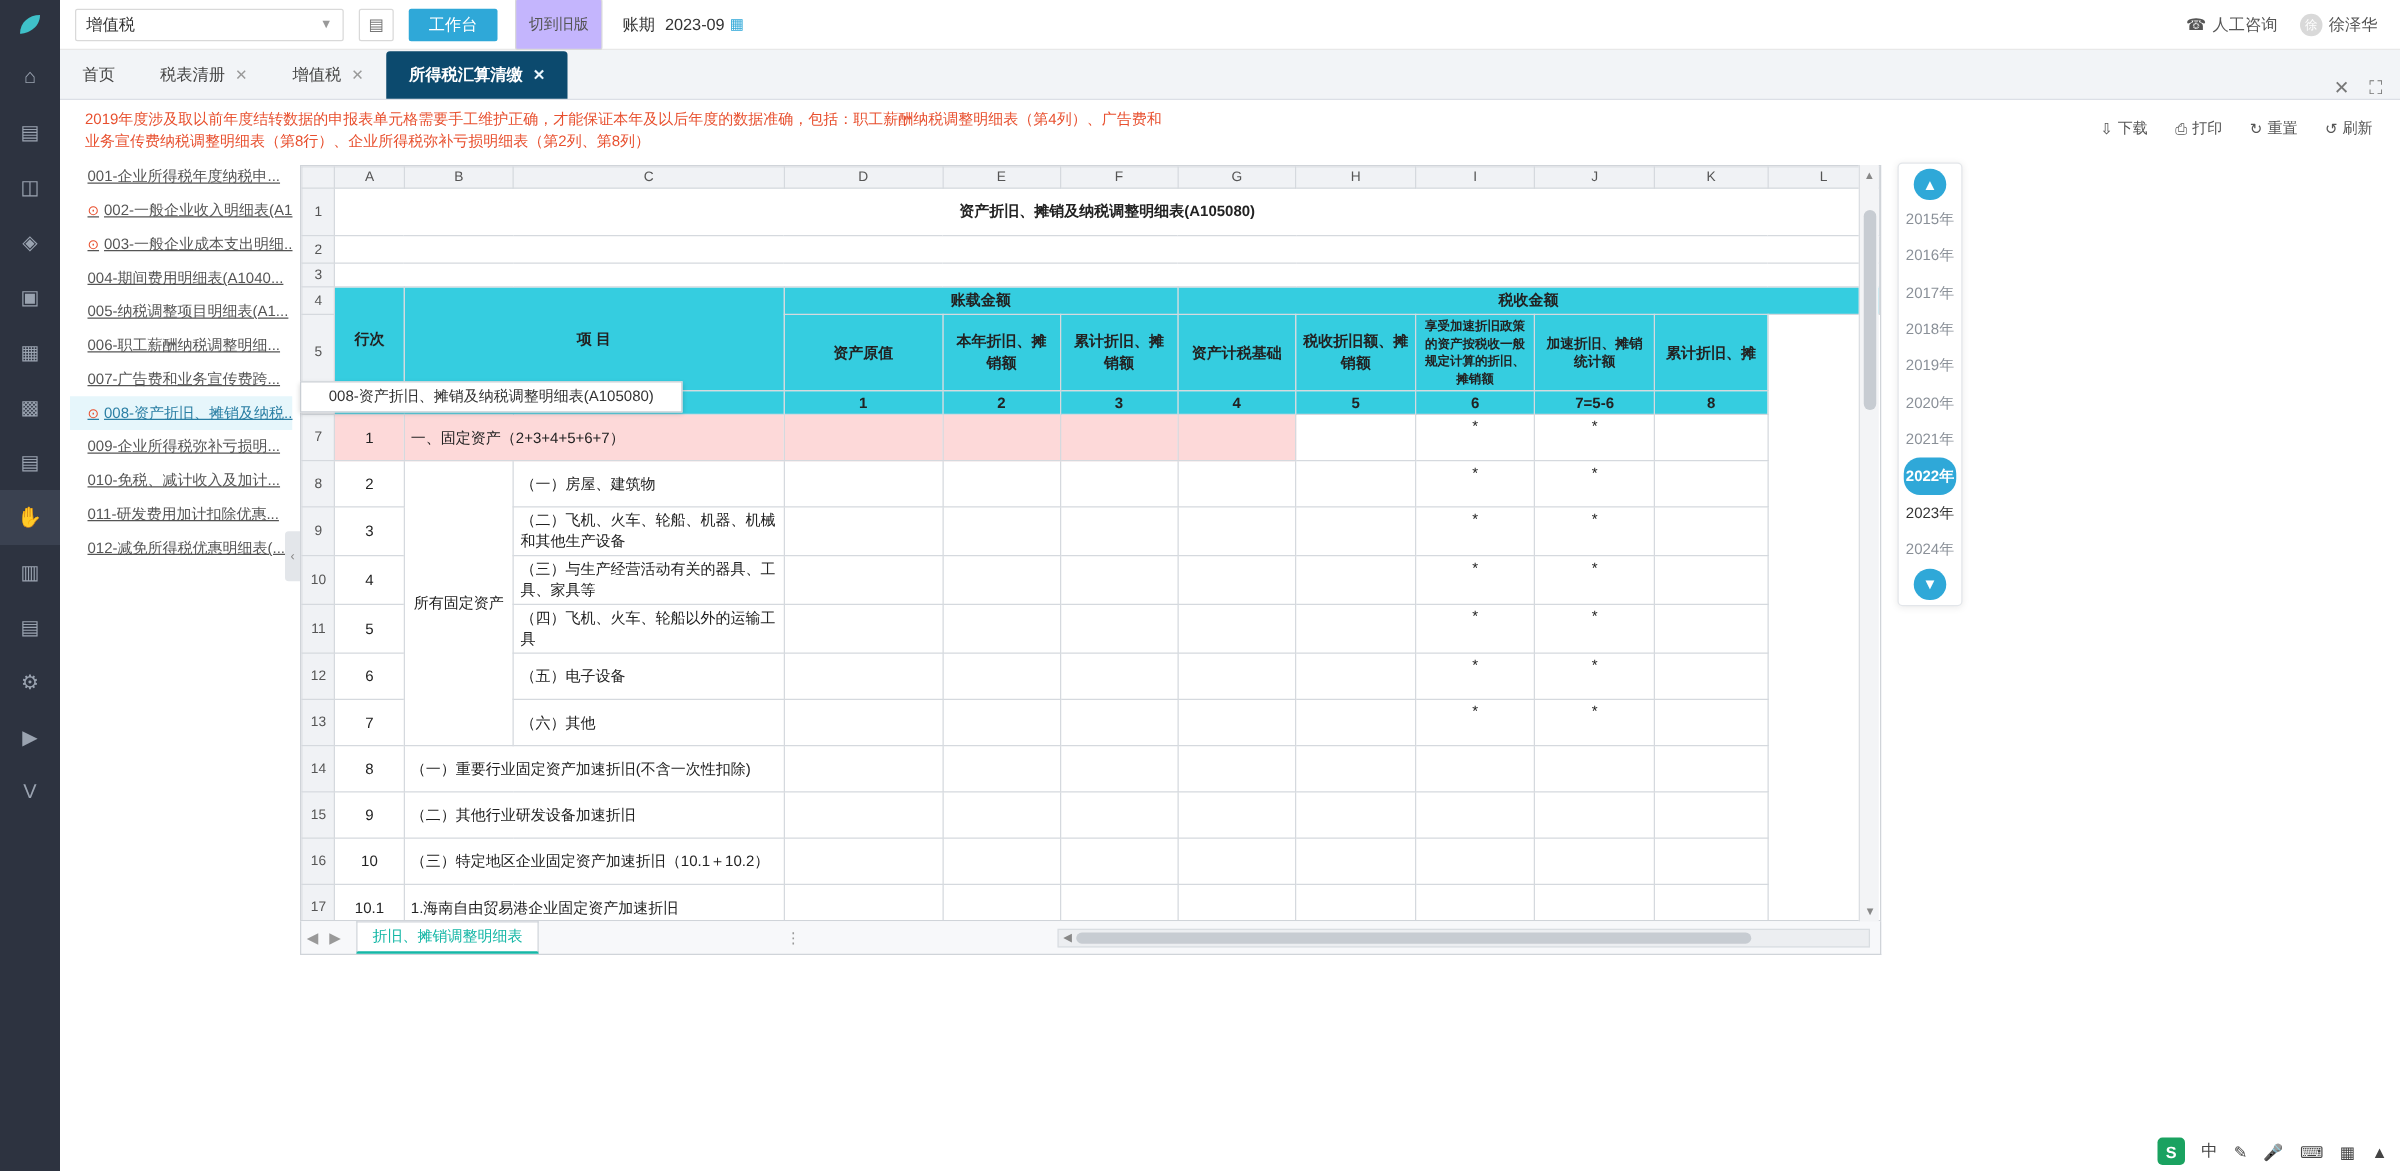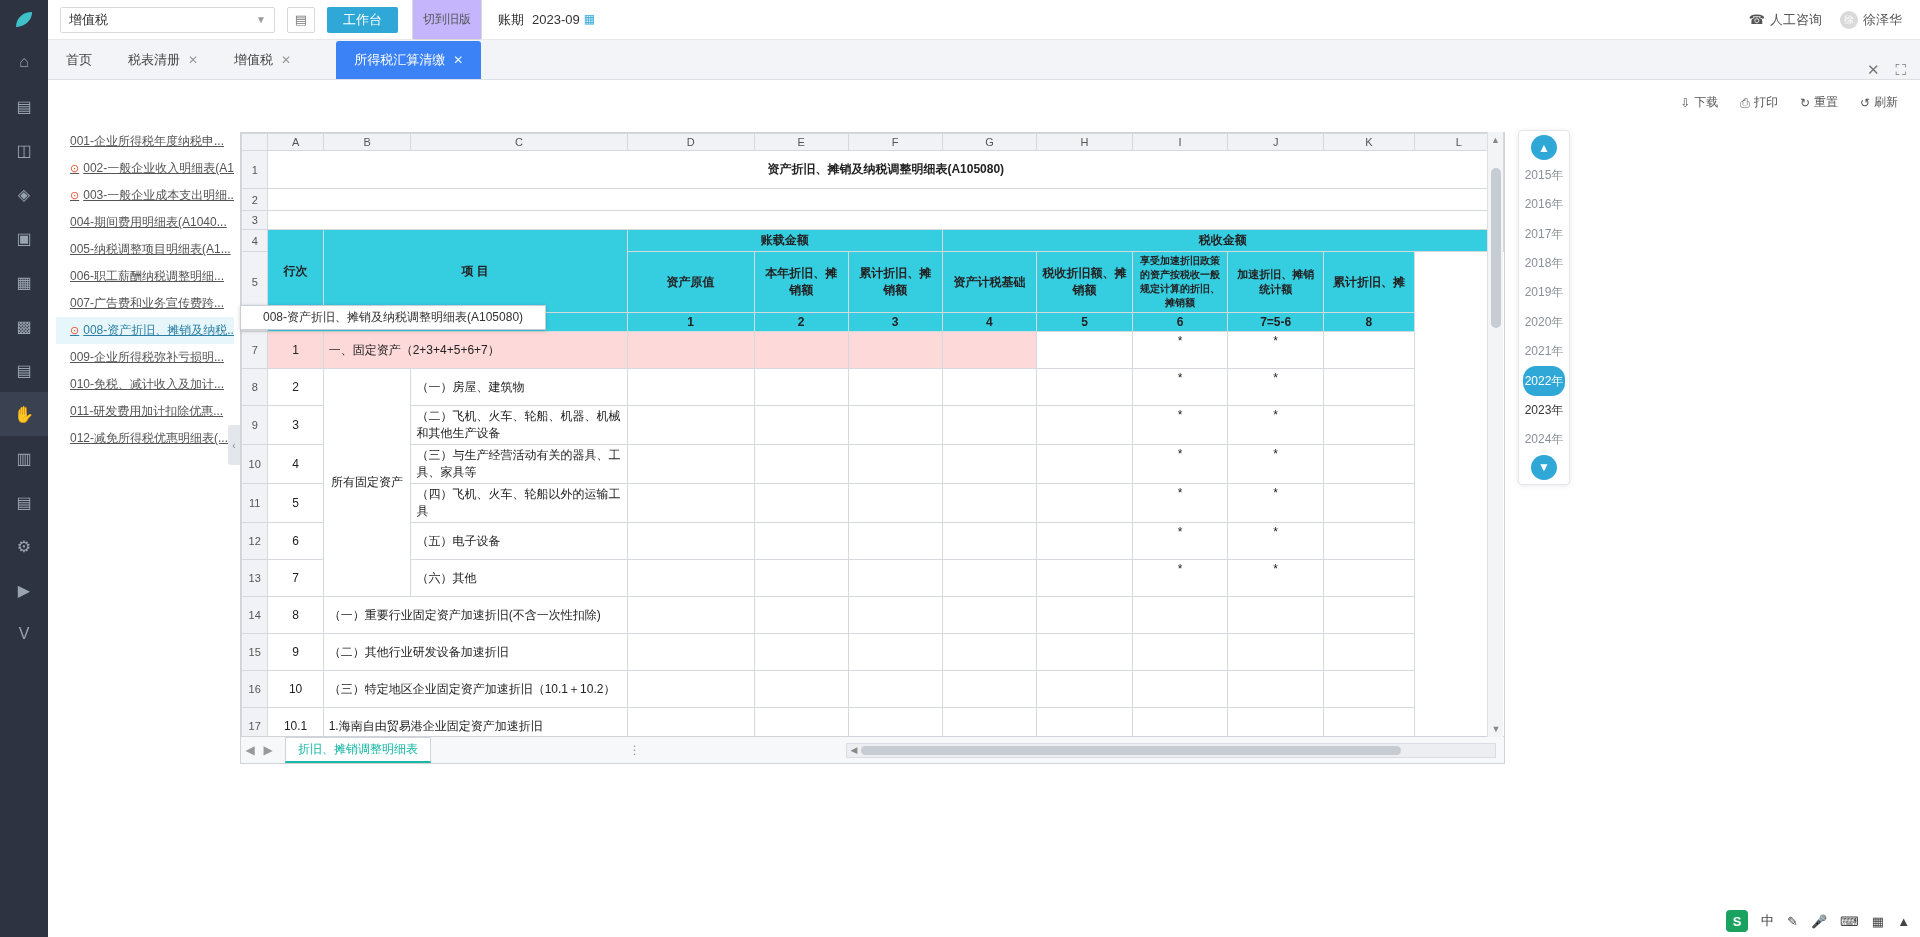--- a/index.html
+++ b/index.html
@@ -64,21 +64,21 @@
   
   #tabbar {
     position:absolute; left:48px; top:40px; width:1872px; height:40px;
     background:#f2f4f7; border-bottom:1px solid #dcdfe6;
     display:flex; align-items:flex-end;
   }
   .tab {
     height:38px; padding:0 18px; display:flex; align-items:center; gap:8px;
     font-size:13px; color:#444; cursor:pointer; background:transparent;
   }
-  .tab.active { background:#3b82f6; color:#fff; font-weight:normal; border-radius:3px 3px 0 0;margin-left:27px; }
+  .tab.active { background:#0c4a6e; color:#fff; font-weight:bold; border-radius:3px 3px 0 0; }
   .tab .x { font-size:12px; color:#999; }
   .tab.active .x { color:#eaf7fd; }
   .tabbar-right { margin-left:auto; display:flex; align-items:center; gap:16px; padding-right:14px;}
   .tabbar-right span { color:#777; font-size:15px; cursor:pointer; }
   
   #warn {
     position:absolute; left:48px; top:80px; width:1872px; height:48px;
     background:#fff; display:flex; align-items:flex-start;
   }
   #warn .msg {
@@ -143,21 +143,21 @@
     position:absolute; left:1518px; top:130px; width:52px; height:355px;
     background:#fff; border:1px solid #e3e6ea; border-radius:4px;
     display:flex; flex-direction:column; align-items:center; padding:4px 0;
     box-shadow:0 1px 6px rgba(0,0,0,.08);
   }
   .yp-btn {
     width:26px; height:26px; border-radius:50%; background:#2fa8d8; color:#fff;
     display:flex; align-items:center; justify-content:center; font-size:12px; cursor:pointer;
   }
   .yp-item { height:30px; display:flex; align-items:center; justify-content:center; font-size:12px; color:#8a9098; cursor:pointer;}
-  .yp-item.active { background:#2fa8d8; color:#fff; border-radius:13px; width:42px; font-weight:normal;}
+  .yp-item.active { background:#2fa8d8; color:#fff; border-radius:13px; width:42px; font-weight:bold;}
   
   #bottombar {
     position:absolute; left:240px; top:737px; width:1265px; height:27px;
     background:#f7f8fa; border:1px solid #d0d4d9; border-top:none;
     display:flex; align-items:center; font-size:12px;
   }
   .nav-arrow { width:18px; text-align:center; color:#999; cursor:pointer; }
   .sheet-tab {
     padding:3px 12px; margin-left:8px; background:#fff; border:1px solid #cfd4da;
     border-bottom:2px solid #15b7a6; color:#15b7a6; font-size:12px; cursor:pointer;
@@ -286,20 +286,21 @@
     <span>所得税汇算清缴</span>
     <span class="x">✕</span>
   </div>
   <div class="tabbar-right">
     <span>✕</span>
     <span>⛶</span>
   </div>
 </div>
 
 <div id="warn">
+  <div class="msg">2019年度涉及取以前年度结转数据的申报表单元格需要手工维护正确，才能保证本年及以后年度的数据准确，包括：职工薪酬纳税调整明细表（第4列）、广告费和业务宣传费纳税调整明细表（第8行）、企业所得税弥补亏损明细表（第2列、第8列）</div>
   <div class="actions">
     <div class="act">
       <span>⇩</span>
       <span>下载</span>
     </div>
     <div class="act">
       <span>⎙</span>
       <span>打印</span>
     </div>
     <div class="act">

